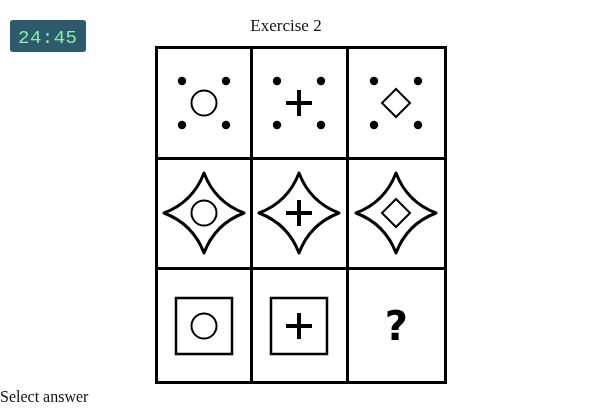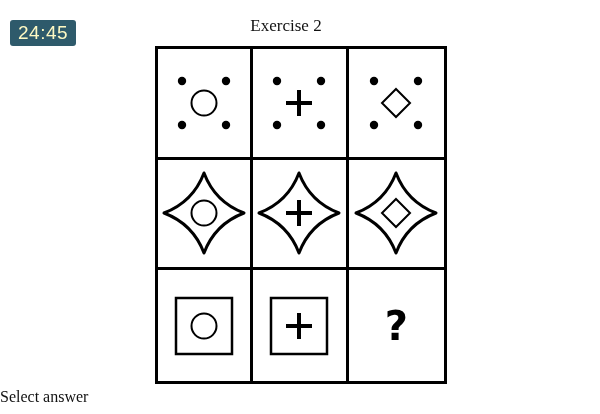--- a/index.html
+++ b/index.html
@@ -6,23 +6,23 @@
   body{
     width:600px;height:414px;background:#ffffff;
     font-family:"Liberation Serif", serif;
     position:relative;overflow:hidden;
   }
   #stage{position:absolute;inset:0;}
 
   
   .timer{
     position:absolute;left:10px;top:20px;
-    background:#2e5a6b;color:#fef9c3;
-    padding:2px 8px 3px 8px;border-radius:3px;
-    font-family:Liberation Sans, sans-serif;
+    background:#2e5a6b;color:#86efac;
+    padding:8px 8px 3px 8px;border-radius:3px;
+    font-family:Liberation Mono, monospace;
     font-size:19px;line-height:21px;letter-spacing:.5px;
     white-space:nowrap;
   }
 
   
   .title{
     position:absolute;left:0;top:16px;width:572px;
     text-align:center;font-size:17px;color:#111111;
   }
   

